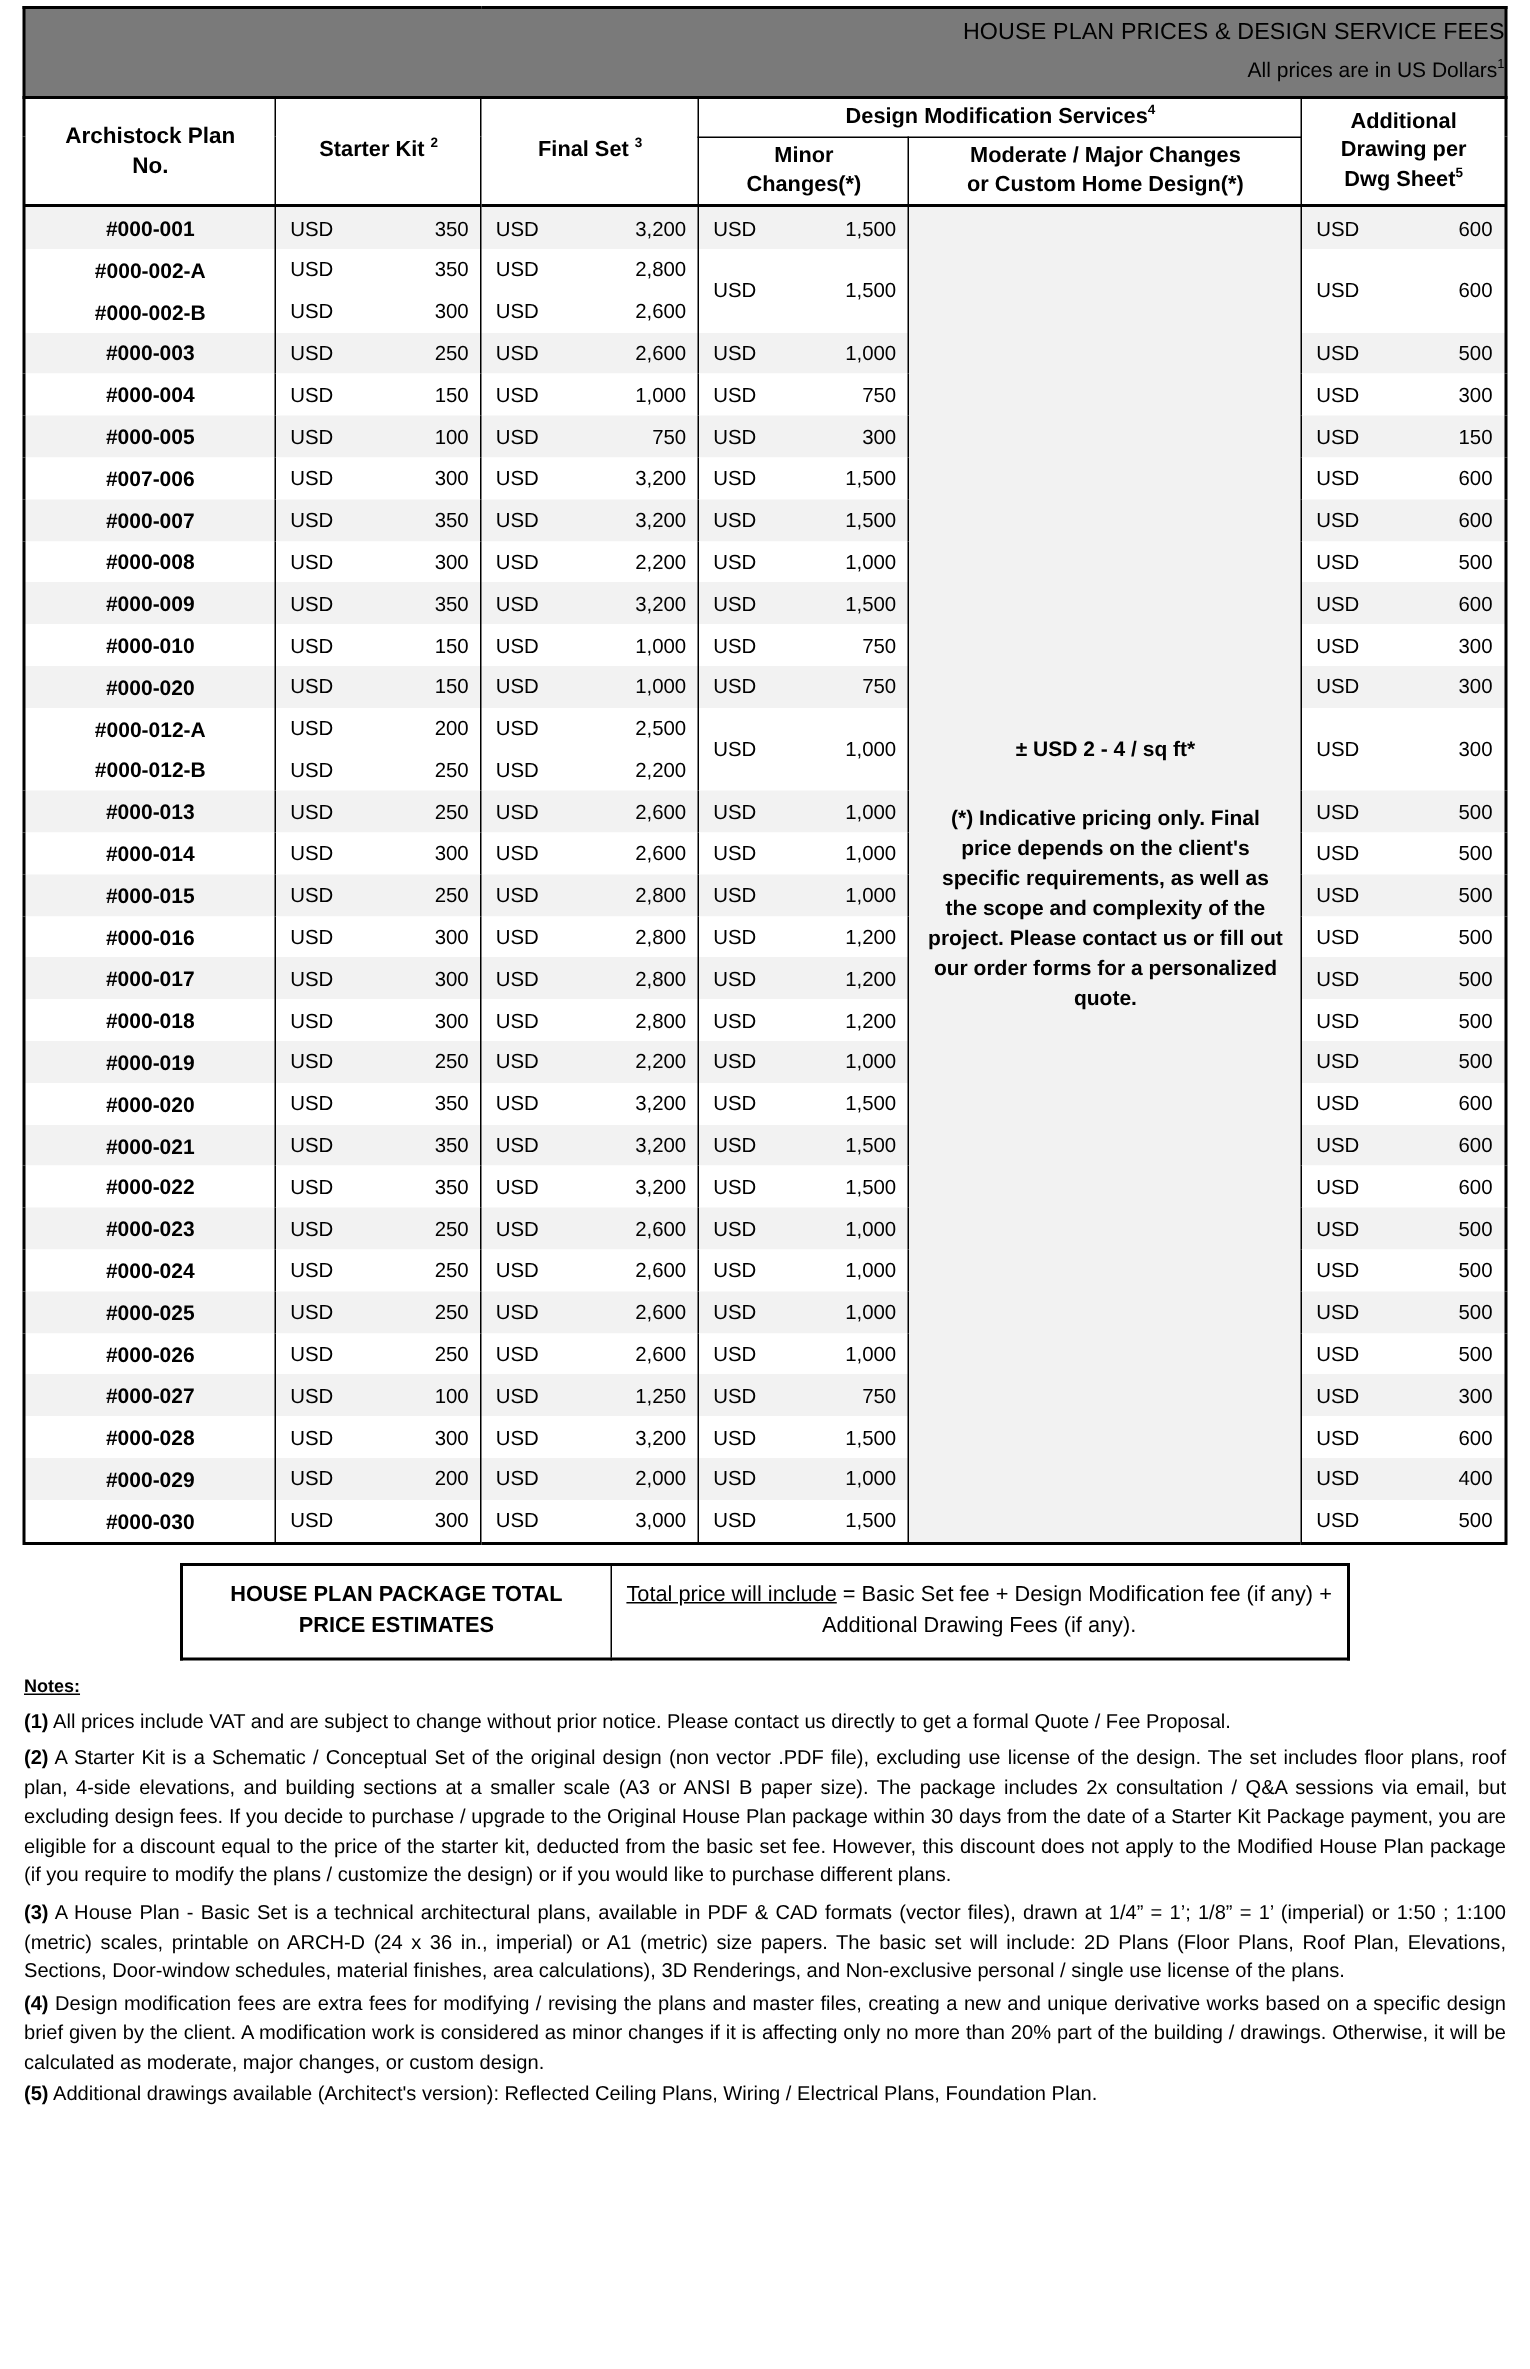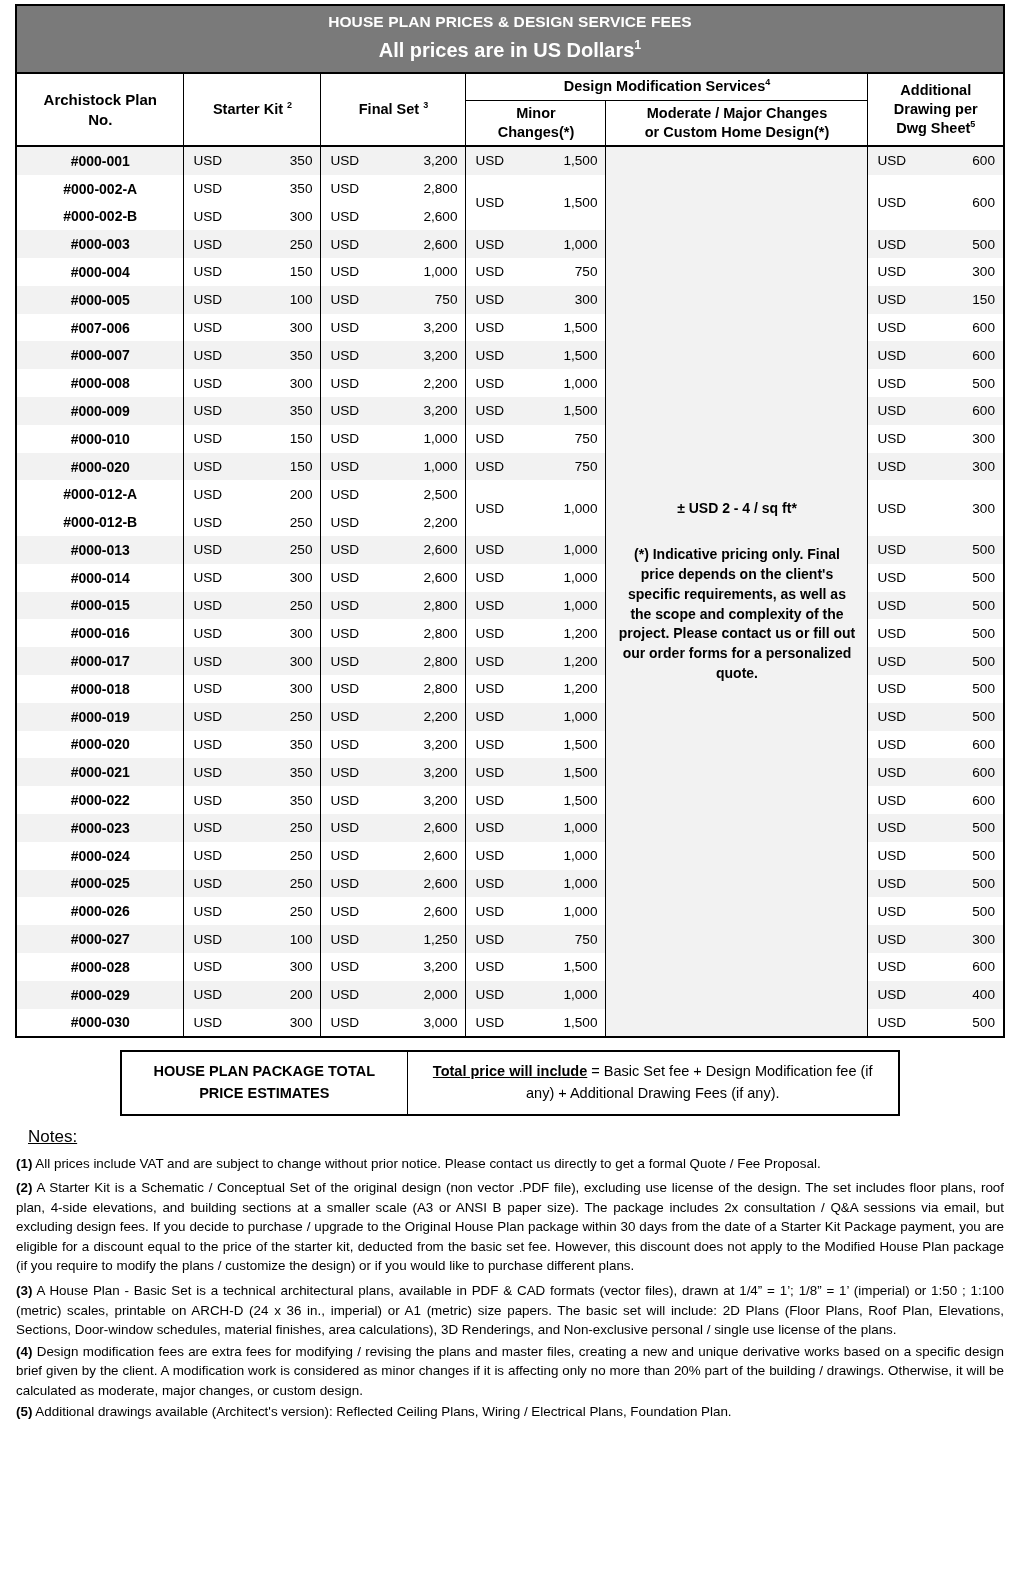--- a/index.html
+++ b/index.html
@@ -22,29 +22,29 @@
   }
   .price-table td,.price-table th{
     padding:0;
     margin:0;
     vertical-align:middle;
   }
 
   
   .title-band{
     background:#7a7a7a;
-    color:#ffffff;
-    text-align:center;
-    font-weight:bold;
+    color:#000000;
+    text-align:right;
+    font-weight:normal;
     border:2.5px solid #000;
     padding:5px 0 7px 0 !important;
     line-height:1.45;
   }
   .title-main{font-size:15.5px;letter-spacing:.1px;display:block;}
-  .title-sub{font-size:20px;display:block;margin-top:3px;}
+  .title-sub{font-size:14px;display:block;margin-top:3px;}
   sup{font-size:.62em;vertical-align:super;line-height:0;}
 
   
   .hd{
     font-weight:bold;
     text-align:center;
     font-size:14.5px;
     line-height:1.32;
     border:1.6px solid #000;
     padding:3px 3px !important;
@@ -103,35 +103,35 @@
   }
   .total-box td{
     border:1.6px solid #000;
     text-align:center;
     vertical-align:middle;
     padding:9px 10px;
     line-height:1.5;
   }
   .tb-label{font-weight:bold;font-size:14.5px;width:286px;}
   .tb-text{font-size:14.5px;}
-  .tb-text .u{font-weight:bold;text-decoration:underline;}
+  .tb-text .u{font-weight:normal;text-decoration:underline;}
 
   
   .notes{
     width:988px;
     margin:9px auto 0 auto;
     font-size:13.4px;
     line-height:1.46;
     text-align:justify;
   }
   .notes-head{
-    font-size:17px;
+    font-size:12px;
     text-decoration:underline;
-    margin:0 0 4px 12px;
-    font-weight:normal;
+    margin:0 0 4px 0;
+    font-weight:bold;
   }
   .note{margin:0 0 5px 0;}
   .note .n{font-weight:bold;}
   .note-tight{margin-bottom:2px;}
 </style>
 </head>
 <body>
 
 <div class="page">
 

